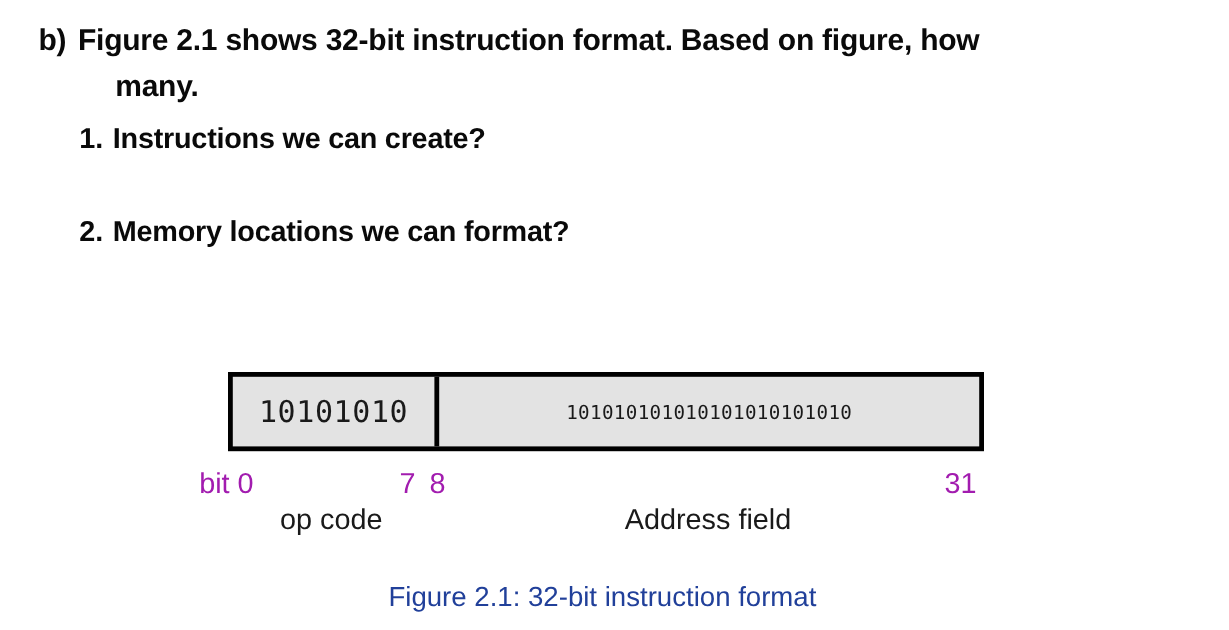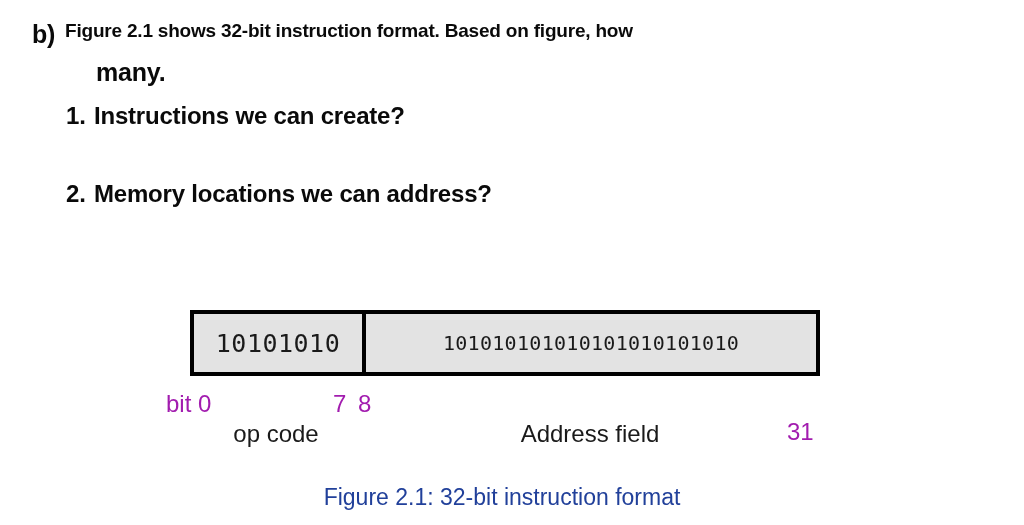--- a/index.html
+++ b/index.html
@@ -34,21 +34,21 @@
   }
 
   #q-label {
     left: 32px;
     top: 20px;
     font-size: 25px;
   }
   #q-text-line1 {
     left: 65px;
     top: 20px;
-    font-size: 19px;
+    font-size: 25px;
   }
   #q-text-line2 {
     left: 65px;
     top: 58px;
     font-size: 25px;
     margin-left: 31px;
   }
 
   .q-item {
     position: absolute;
@@ -113,36 +113,36 @@
   }
 
   .bits {
     font-family: "DejaVu Sans Mono", "Liberation Mono", monospace;
     font-size: 25px;
     color: #1a1a1a;
     letter-spacing: 0.5px;
     white-space: nowrap;
   }
   #address-bits {
-    font-size: 20px;
+    font-size: 16px;
     letter-spacing: 0.3px;
   }
 
   .axis-label {
     position: absolute;
     white-space: nowrap;
     font-family: "Liberation Sans", sans-serif;
     font-size: 24px;
     color: #a21caf;
     font-weight: normal;
   }
   #label-bit0  { left: 166px; top: 390px; }
   #label-7     { left: 333px; top: 390px; }
   #label-8     { left: 358px; top: 390px; }
-  #label-31    { left: 787px; top: 390px; margin-top: 28px; }
+  #label-31    { left: 787px; top: 390px; }
 
   .field-name {
     position: absolute;
     white-space: nowrap;
     font-family: "Liberation Sans", sans-serif;
     font-size: 24px;
     color: #1a1a1a;
     text-align: center;
   }
   #label-opcode {
@@ -174,21 +174,21 @@
 
 <div id="question-block">
   <div class="q-line" id="q-label">b)</div>
   <div class="q-line" id="q-text-line1">Figure 2.1 shows 32-bit instruction format. Based on figure, how</div>
   <div class="q-line" id="q-text-line2">many.</div>
 
   <div class="q-item-num" id="q-item-1-num">1.</div>
   <div class="q-item" id="q-item-1-text">Instructions we can create?</div>
 
   <div class="q-item-num" id="q-item-2-num">2.</div>
-  <div class="q-item" id="q-item-2-text">Memory locations we can address?</div>
+  <div class="q-item" id="q-item-2-text">Memory locations we can format?</div>
 </div>
 
 <div id="figure-area">
 
   <div id="instruction-box">
     <div id="opcode-field">
       <span class="bits" id="opcode-bits">10101010</span>
     </div>
     <div id="address-field">
       <span class="bits" id="address-bits">101010101010101010101010</span>

